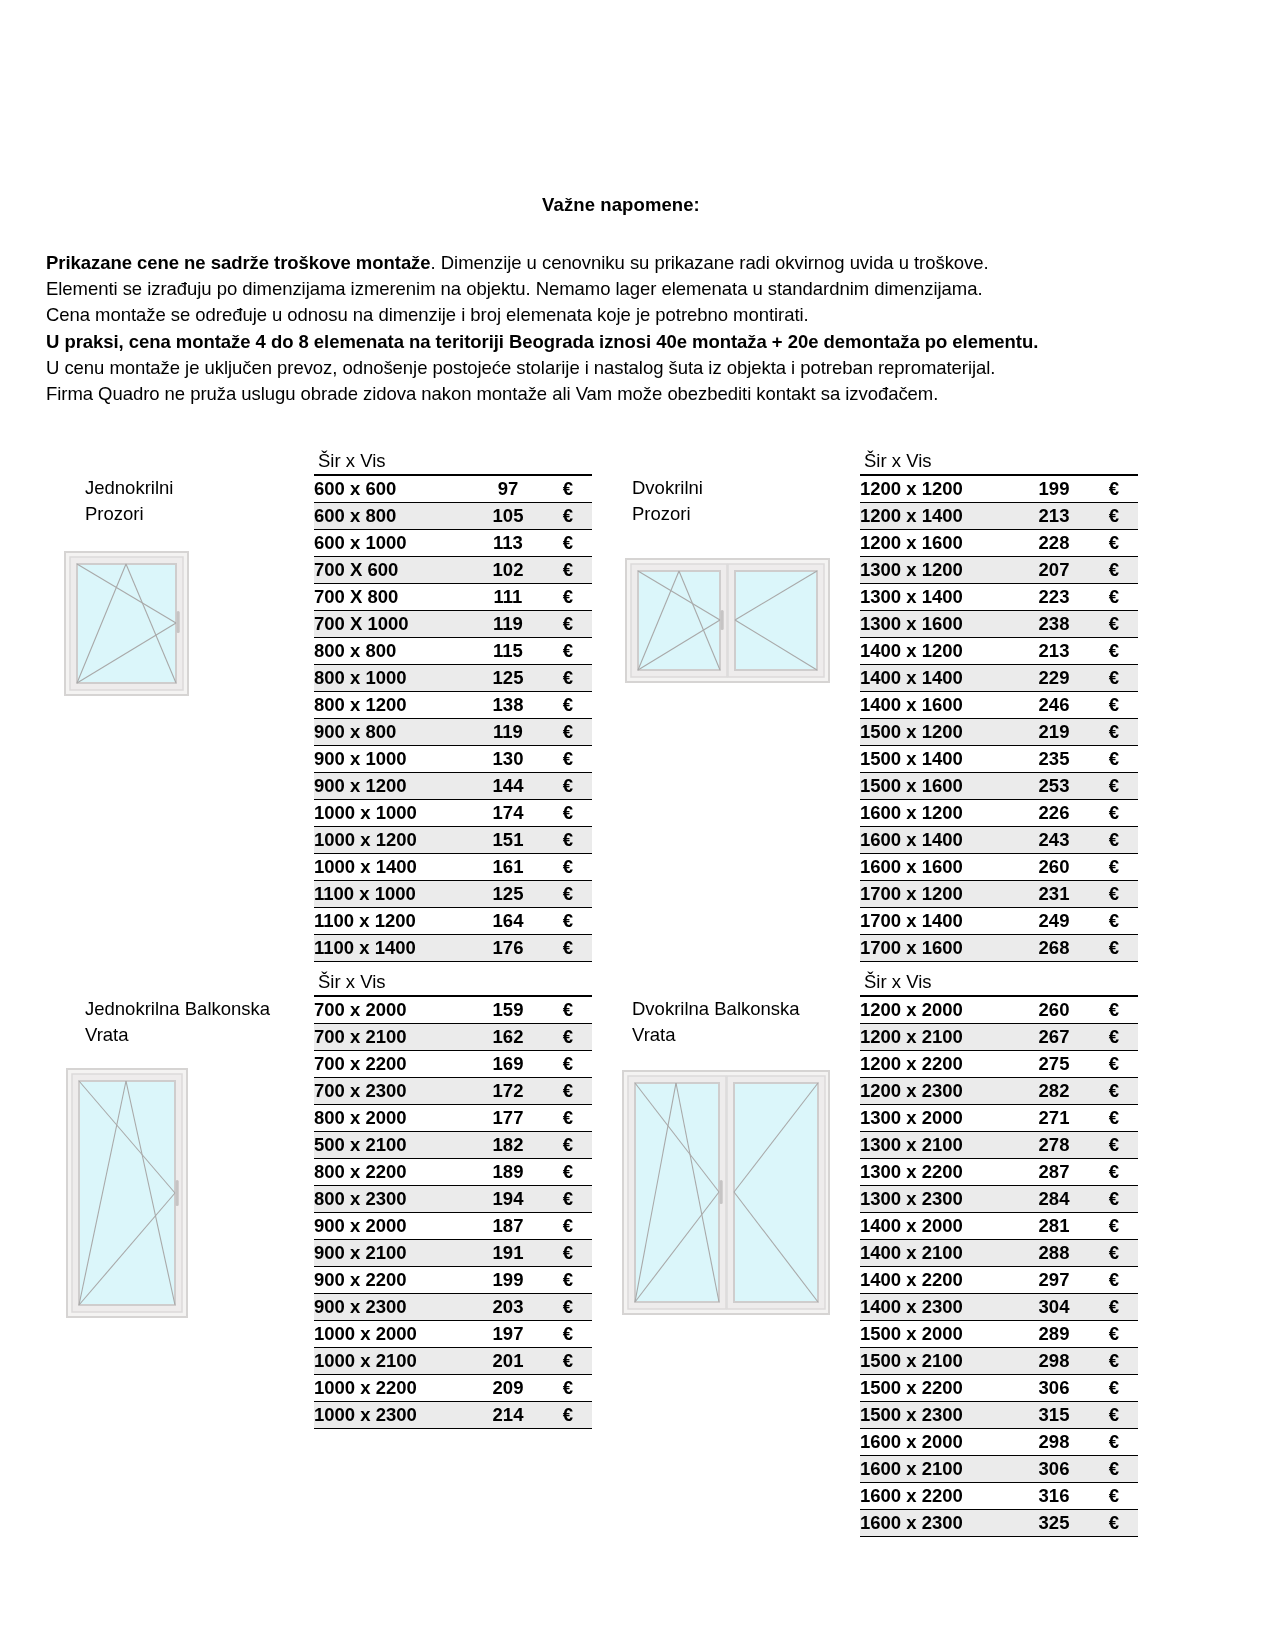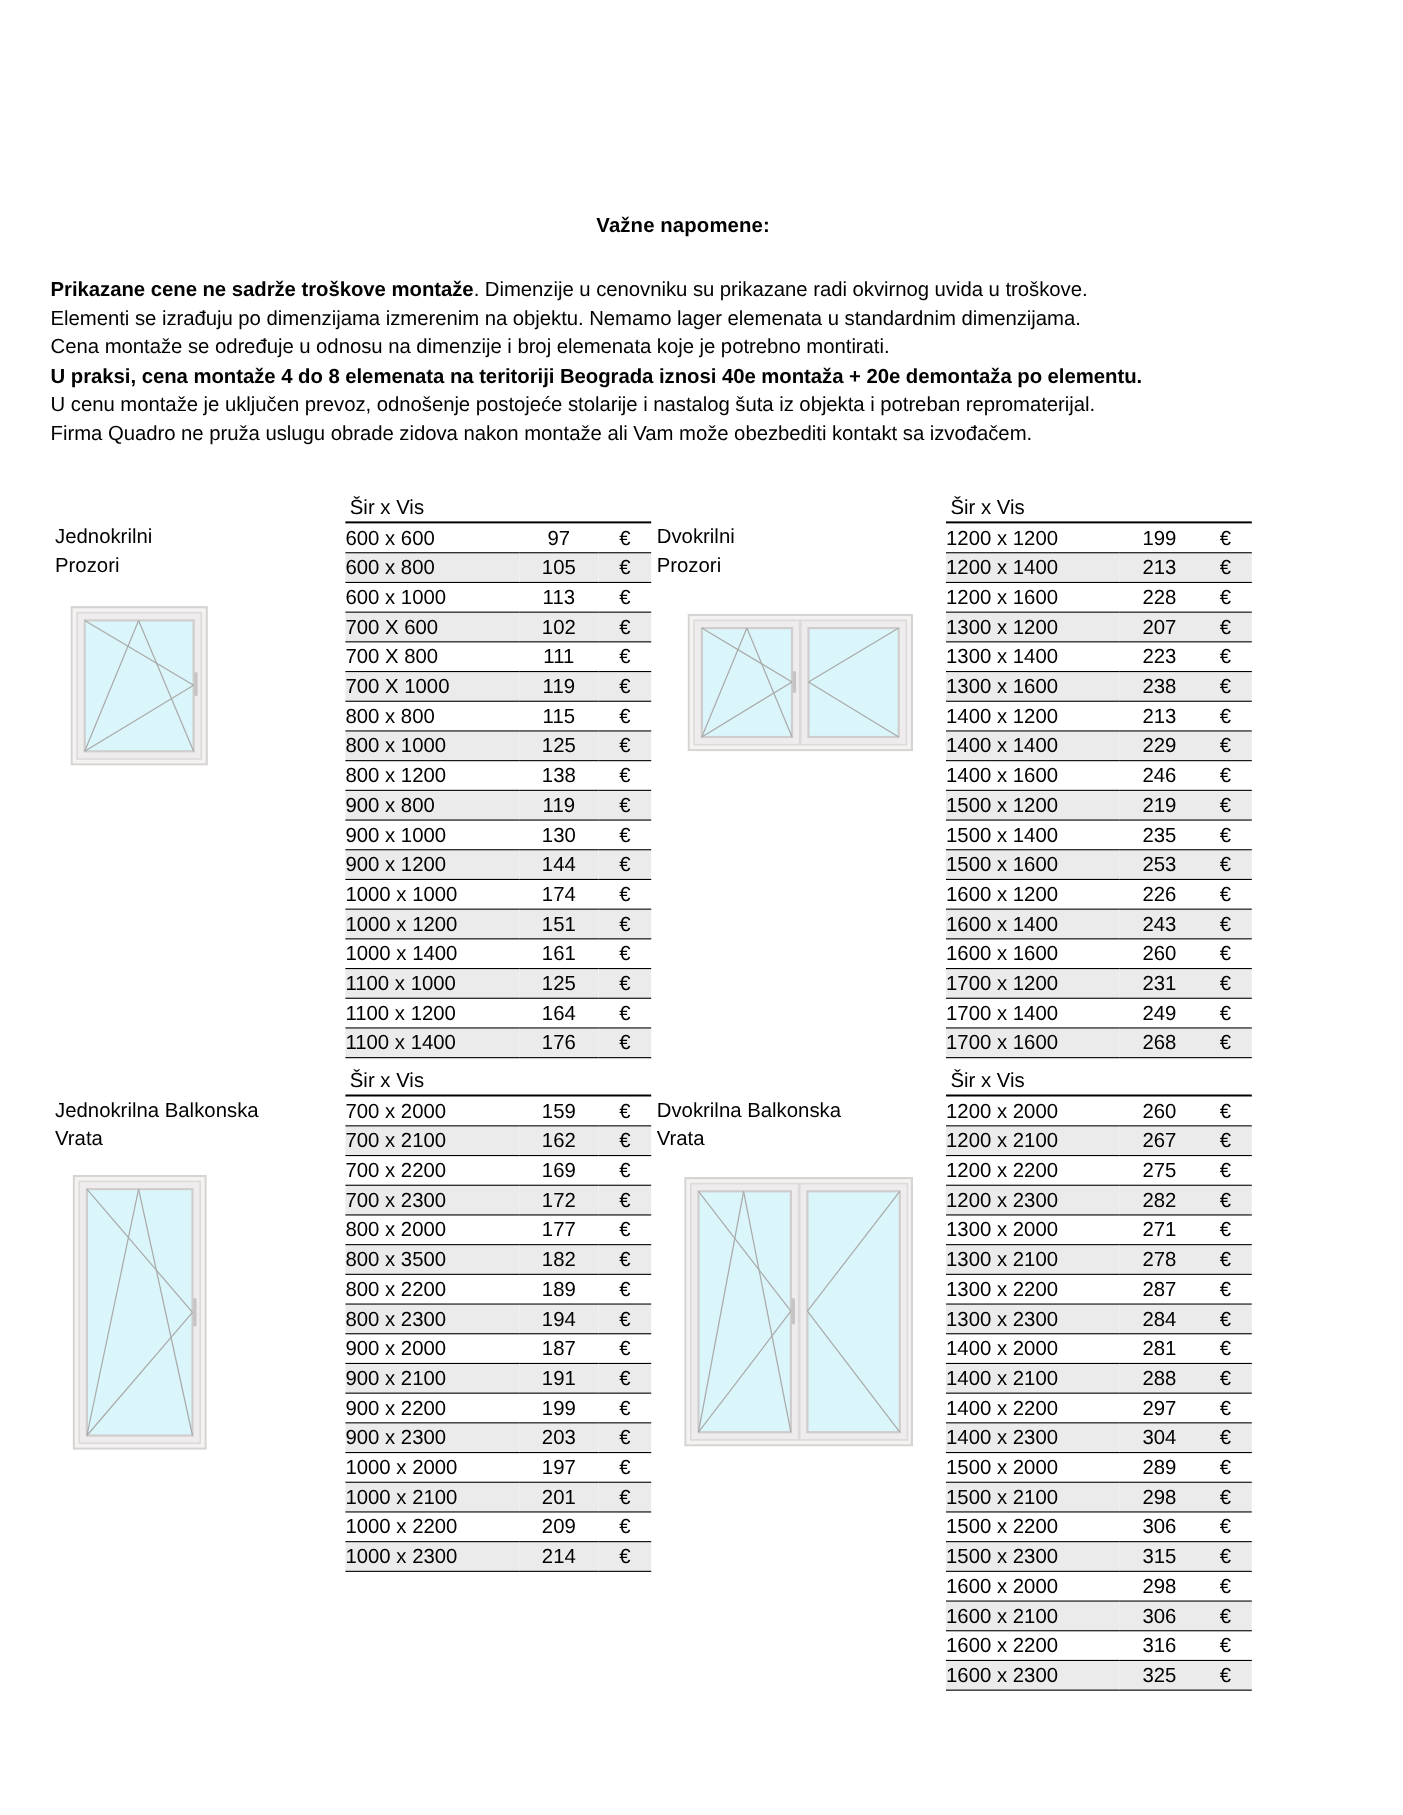--- a/index.html
+++ b/index.html
@@ -41,34 +41,36 @@
   .note-line .b { font-weight: bold; }
 
   
   .block { position: absolute; }
 
   .cat-label {
     position: absolute;
     font-size: 18.5px;
     line-height: 26px;
     white-space: nowrap;
+    margin-left: 35px;
   }
 
   .tbl-head {
     font-size: 18.5px;
     line-height: 22px;
     padding: 0 0 2px 4px;
     border-bottom: 2.6px solid #000;
     width: 100%;
   }
 
   table.price {
     border-collapse: collapse;
     width: 100%;
     table-layout: fixed;
+    font-weight: bold;
   }
   table.price td {
     font-size: 18.5px;
     line-height: 20px;
     padding: 3px 0 3px 0;
     border-bottom: 1.6px solid #000;
     vertical-align: middle;
     height: 26px;
   }
   table.price tr:nth-child(even) td { background: #ebebeb; }
@@ -395,21 +397,21 @@
             <td class="dim">700 x 2300</td>
             <td class="val">172</td>
             <td class="cur">€</td>
           </tr>
           <tr>
             <td class="dim">800 x 2000</td>
             <td class="val">177</td>
             <td class="cur">€</td>
           </tr>
           <tr>
-            <td class="dim">800 x 3500</td>
+            <td class="dim">500 x 2100</td>
             <td class="val">182</td>
             <td class="cur">€</td>
           </tr>
           <tr>
             <td class="dim">800 x 2200</td>
             <td class="val">189</td>
             <td class="cur">€</td>
           </tr>
           <tr>
             <td class="dim">800 x 2300</td>

